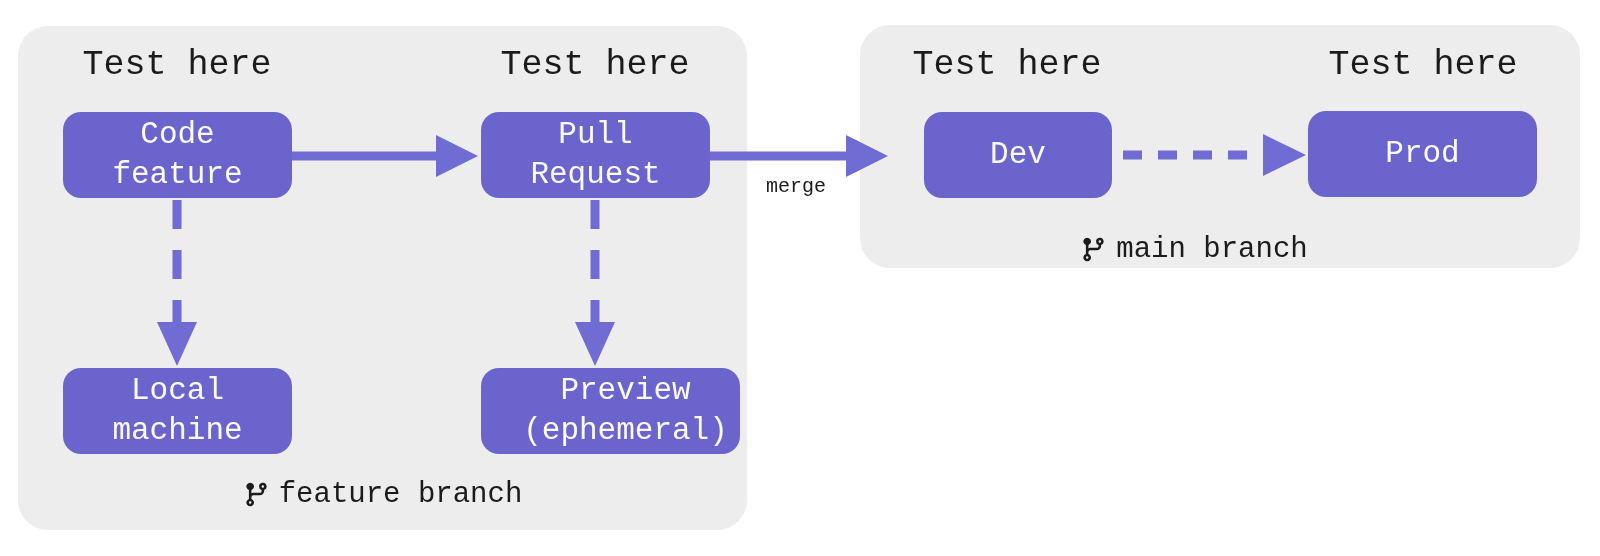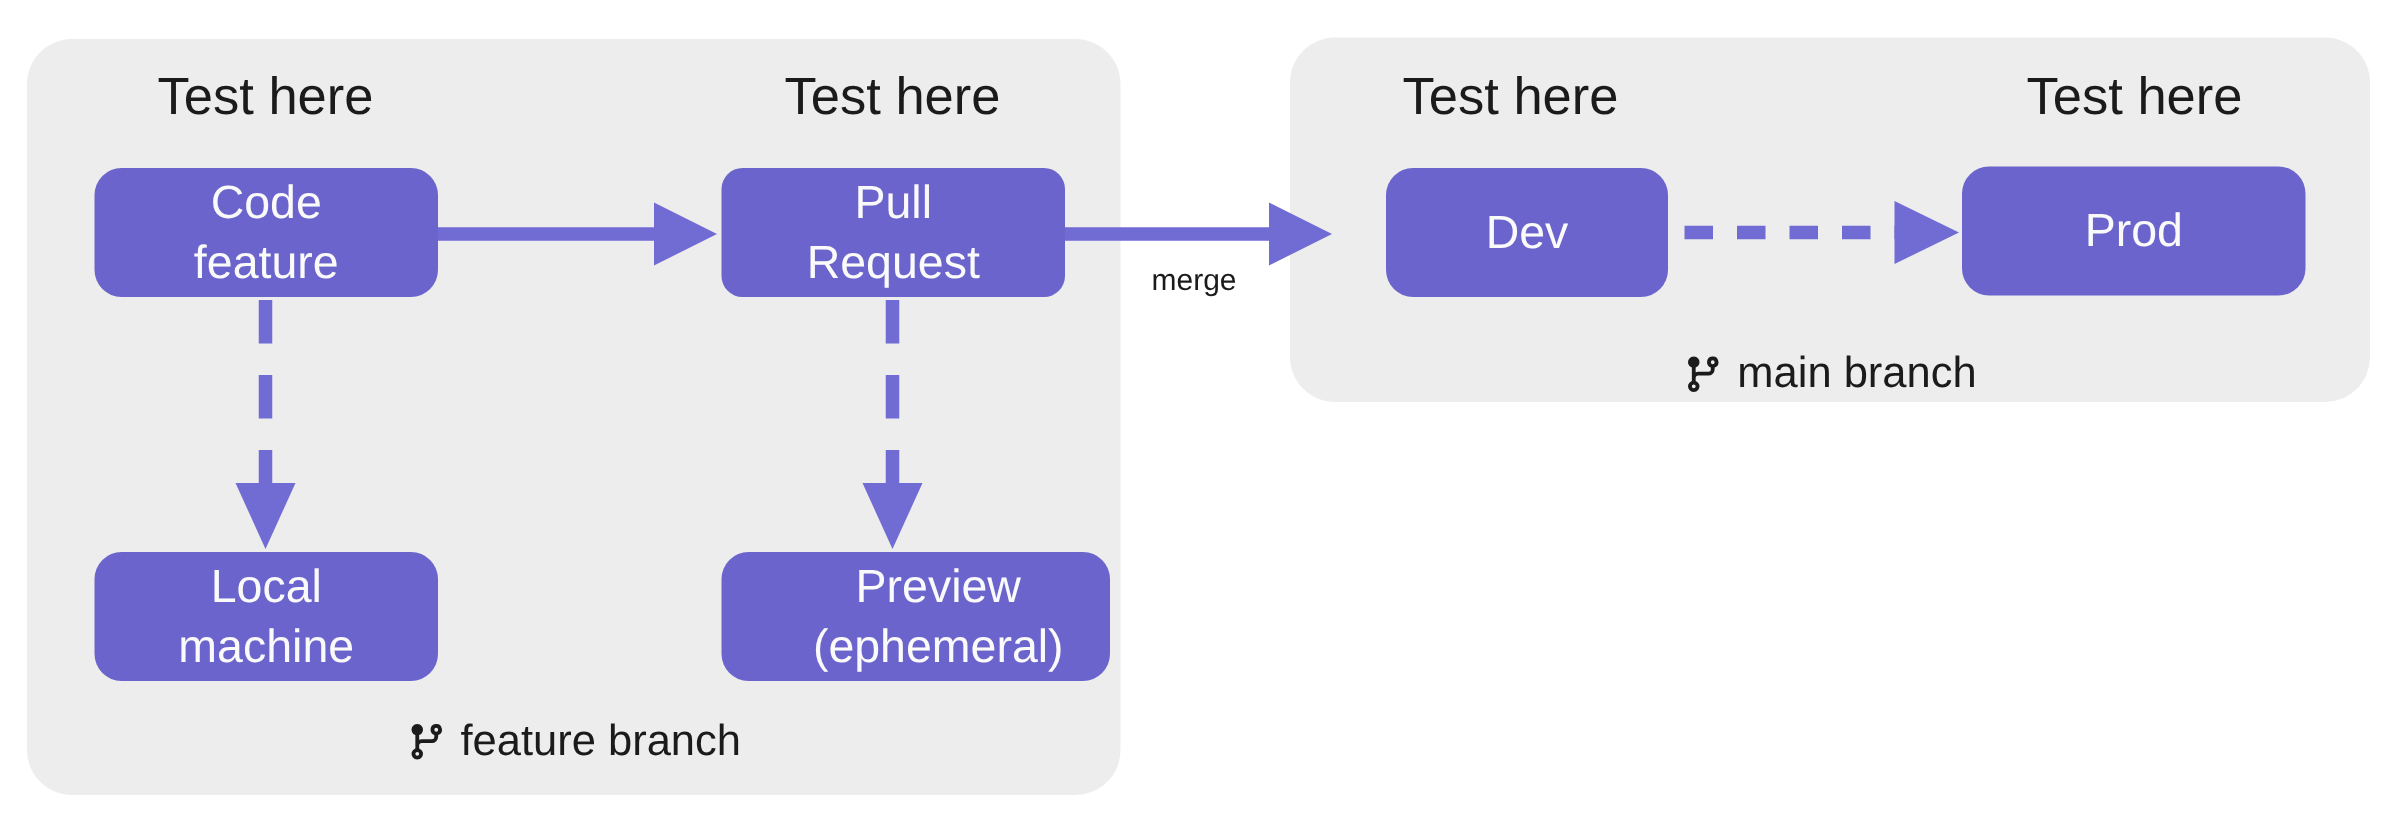--- a/index.html
+++ b/index.html
@@ -6,60 +6,60 @@
     --node-fill:#6b64cd;
     --arrow:#716bd4;
     --group-bg:#ededed;
     --text:#1b1b1b;
     --node-text:#fafafa;
     --background:#ffffff;
   }
   html,body{margin:0;padding:0;background:var(--background);}
   .canvas{
     position:relative;width:1600px;height:556px;overflow:hidden;
-    font-family:Liberation Sans, sans-serif;
+    font-family:Liberation Mono, monospace;
     color:var(--text);
   }
   .group{
     position:absolute;background:var(--group-bg);border-radius:30px;
   }
   .group-feature{left:18px;top:26px;width:729px;height:504px;}
   .group-main{left:860px;top:25px;width:720px;height:243px;}
   .test-label{
     position:absolute;top:44px;width:260px;height:42px;
     font-size:35px;line-height:42px;text-align:center;
     white-space:nowrap;
   }
   .node{
     position:absolute;background:var(--node-fill);border-radius:18px;
     display:flex;align-items:center;justify-content:center;
     color:var(--node-text);font-size:31px;line-height:40px;
     text-align:center;white-space:pre-line;
   }
   .node-code-branch {left:63px;  top:112px;width:229px;height:86px;}
-  .node-pull-request{left:481px; top:112px;width:229px;height:86px;border-radius:14px;}
+  .node-pull-request{left:481px; top:112px;width:229px;height:86px;}
   .node-dev         {left:924px; top:112px;width:188px;height:86px;}
   .node-prod        {left:1308px;top:111px;width:229px;height:86px;}
   .node-local       {left:63px;  top:368px;width:229px;height:86px;}
   .node-preview     {left:481px; top:368px;width:229px;height:86px;padding-left:30px;}
   .edge-layer{position:absolute;left:0;top:0;width:1600px;height:556px;pointer-events:none;}
   .arrow-line{stroke:var(--arrow);stroke-width:9;fill:none;}
   .arrow-line.dashed-h{stroke-dasharray:19 16;}
   .arrow-line.dashed-v{stroke-dasharray:29 21;}
   .arrow-head{fill:var(--arrow);stroke:none;}
   .merge-label{
     position:absolute;left:746px;top:170px;width:100px;
     font-size:20px;line-height:34px;text-align:center;
   }
   .branch-label{
     position:absolute;display:flex;align-items:center;justify-content:center;
     gap:9px;font-size:29px;
   }
   .branch-label-feature{left:18px;top:474px;width:729px;height:40px;}
-  .branch-label-main{left:860px;top:229px;width:720px;height:40px;text-align:center;}
+  .branch-label-main{left:834px;top:229px;width:720px;height:40px;text-align:center;}
   .git-icon{width:27px;height:27px;flex:0 0 auto;}
   .git-icon path{fill:var(--text);}
 </style>
 </head>
 <body>
 
 <div class="canvas">
 
   <div class="group group-feature"></div>
   <div class="group group-main"></div>

